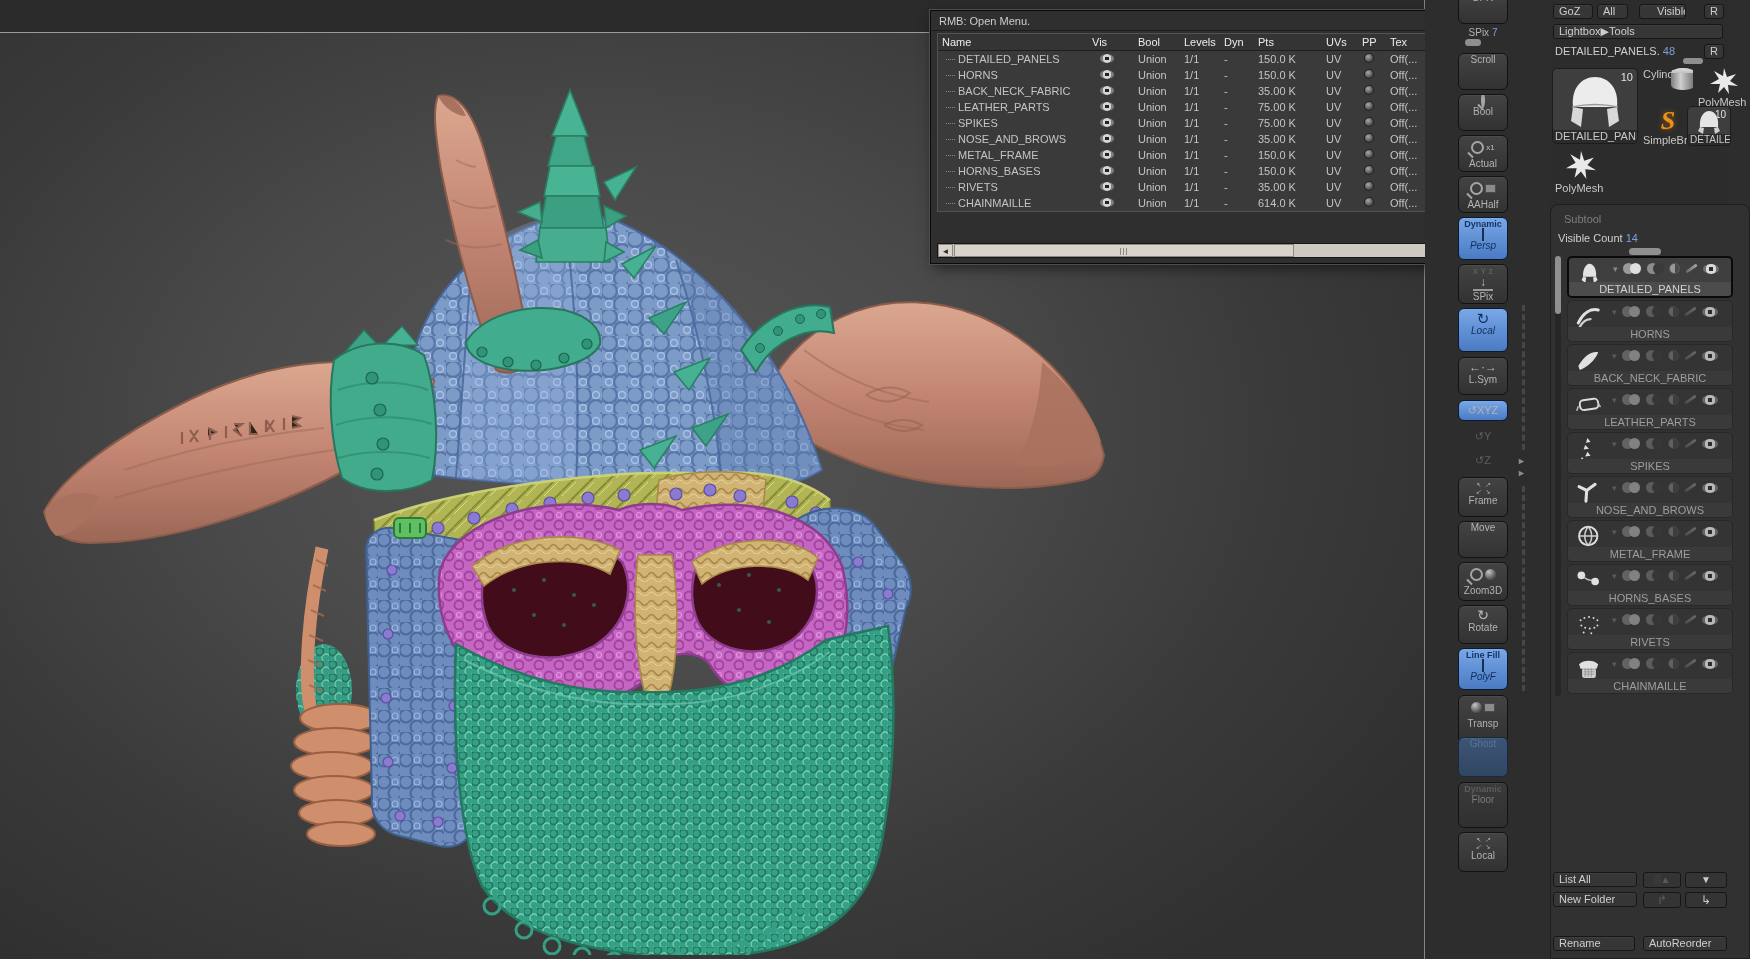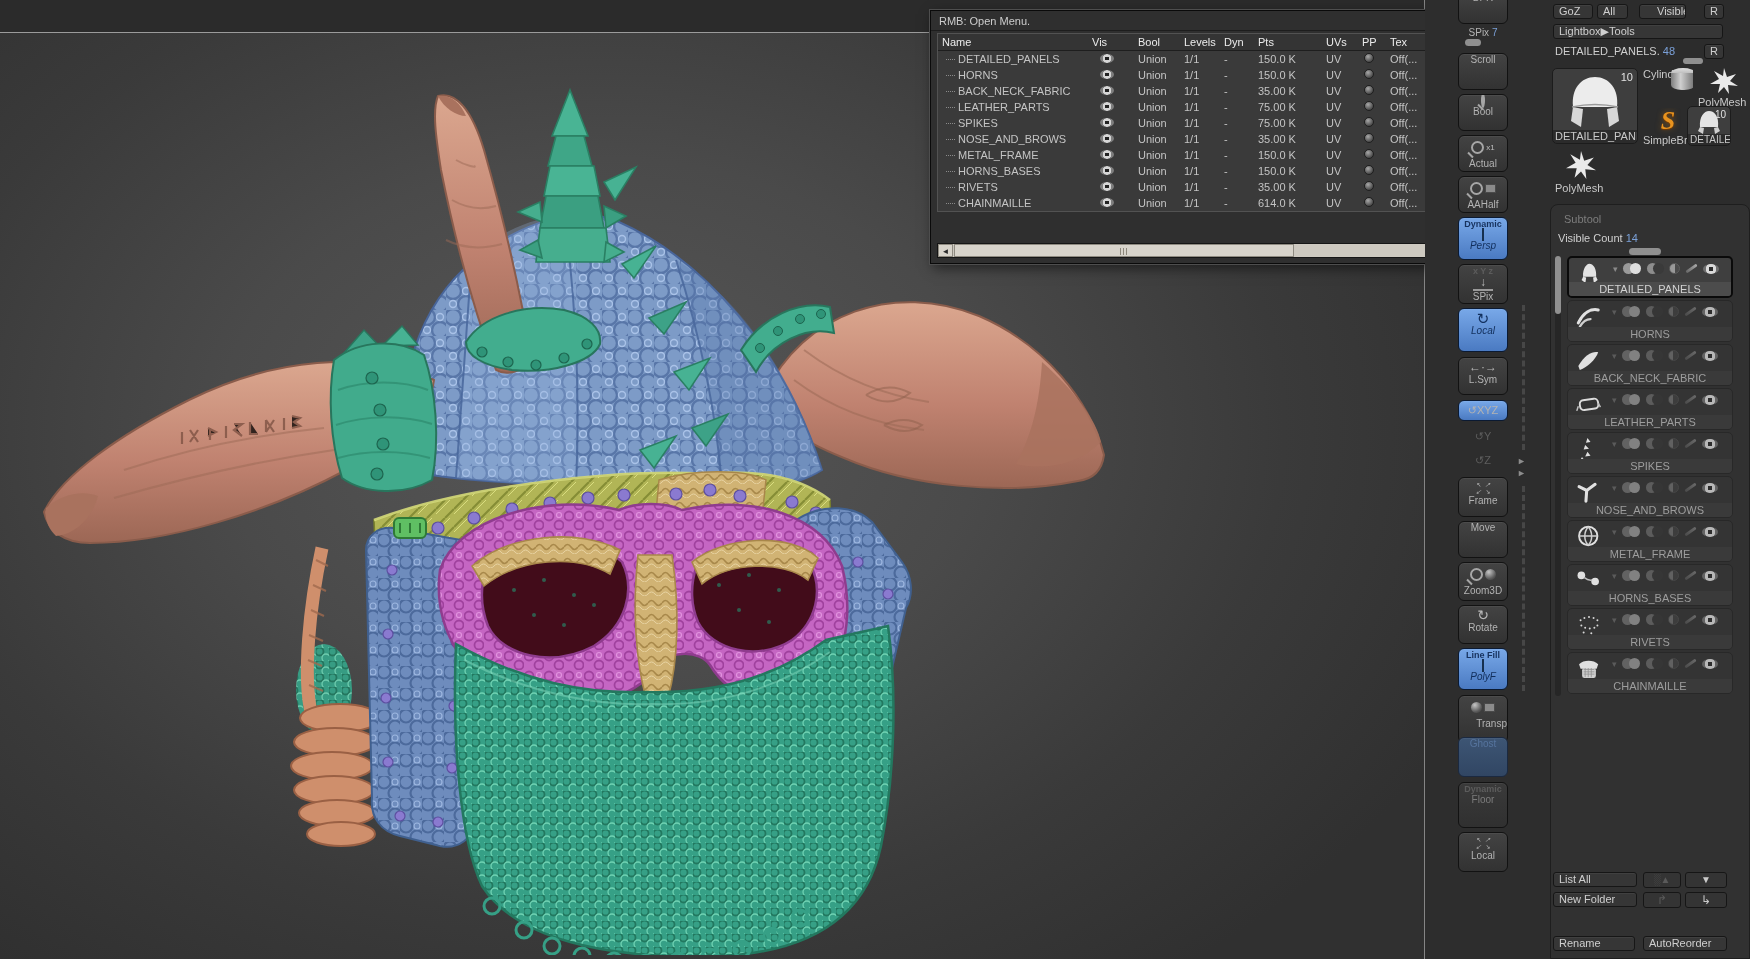--- a/index.html
+++ b/index.html
@@ -593,21 +593,21 @@
     </div>
     <div class="tb" style="top:605px;height:39px;">
       <span class="glyph" style="font-size:14px;">↻</span>
       <span class="lb">Rotate</span>
     </div>
     <div class="tb active" style="top:648px;height:42px;">
       <span class="ov">Line Fill</span>
       <span class="gridf"></span>
       <span class="lb">PolyF</span>
     </div>
-    <div class="tb" style="top:695px;height:48px;text-align:right;">
+    <div class="tb" style="top:695px;height:48px;">
       <span class="magrow">
           <span class="orb small" style="margin:0;"></span>
           <span class="mbox"></span>
         </span>
       <span class="lb">Transp</span>
     </div>
     <div class="tb ghosted" style="top:737px;height:40px;">
       <span class="orb dim"></span>
       <span class="lb" style="color:#56749e;">Ghost</span>
     </div>

